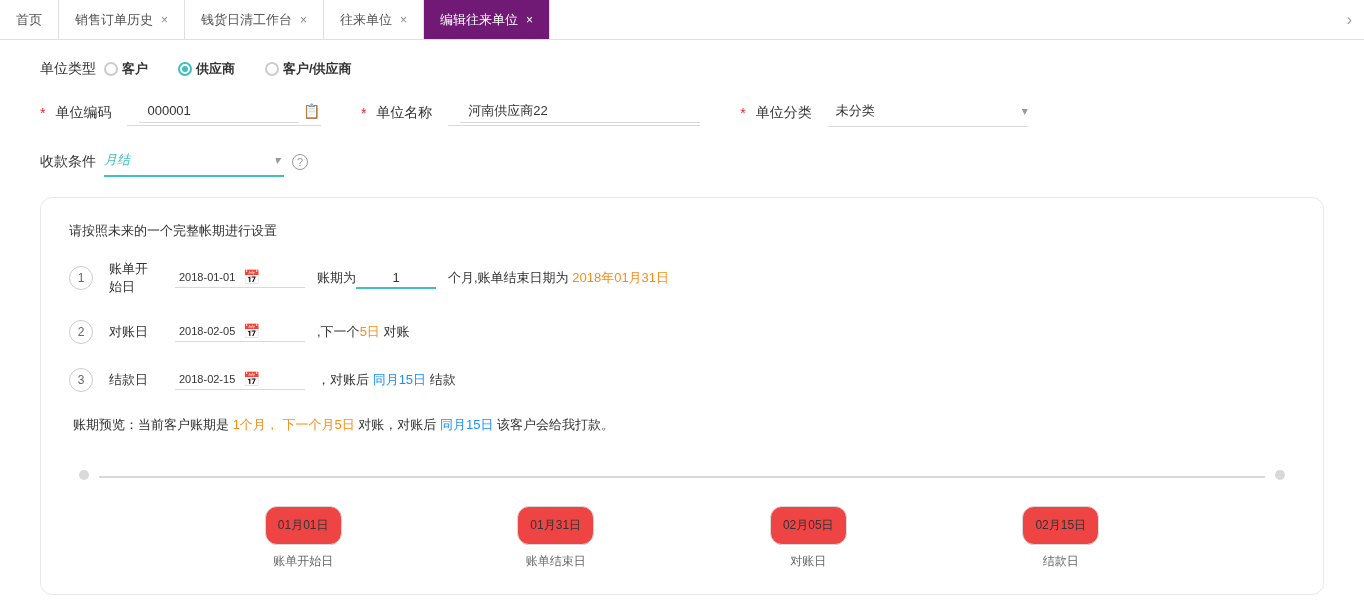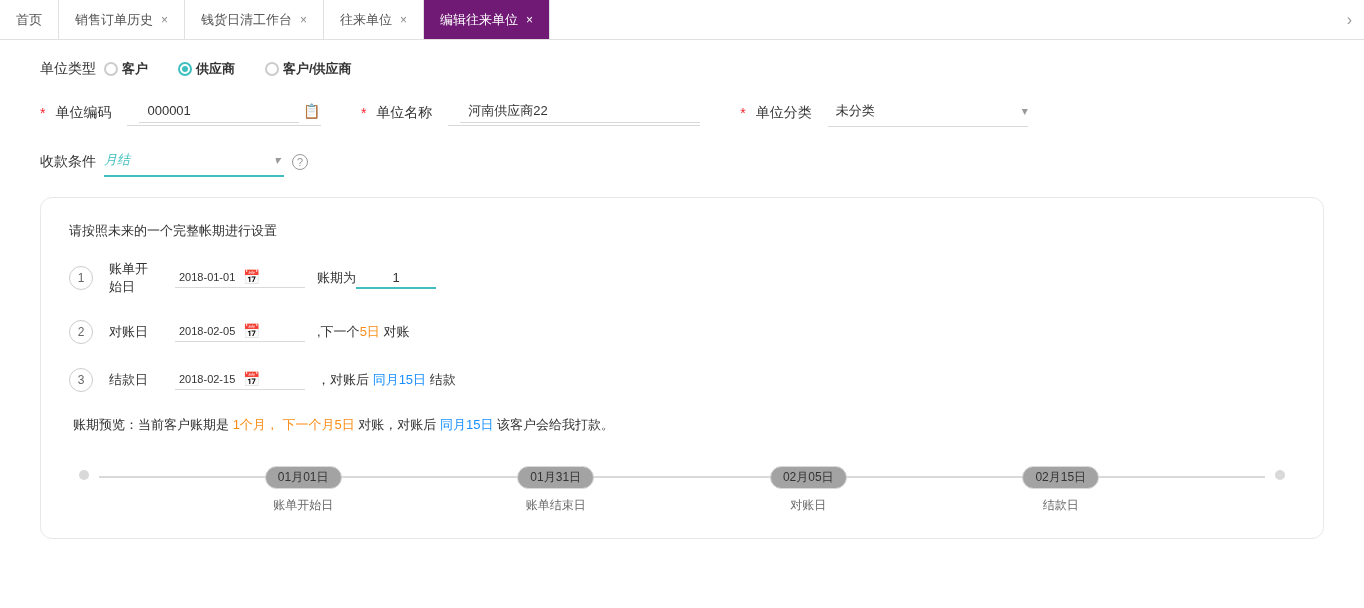--- a/index.html
+++ b/index.html
@@ -253,25 +253,26 @@
     }
     .timeline-node {
       display: flex;
       flex-direction: column;
       align-items: center;
       z-index: 1;
     }
     .timeline-node-box {
       border: 1px solid #d9d9d9;
       border-radius: 12px;
-      padding: 2px 12px;
+      padding: 10px 12px;
       font-size: 12px;
       color: #333;
-      background: #a3a3a3;
+      background: #ef4444;
       white-space: nowrap;
+      margin-top: 40px;
     }
     .timeline-node-label {
       font-size: 12px;
       color: #666;
       margin-top: 8px;
     }
     .field-group {
       display: flex;
       align-items: center;
       gap: 40px;
@@ -372,20 +373,23 @@
 
     <div class="period-row">
       <div class="period-number">1</div>
       <span class="period-label">账单开始日</span>
       <div class="date-field">
         <span class="date-value">2018-01-01</span>
         <span class="cal-icon">📅</span>
       </div>
       <span class="period-suffix">账期为</span>
       <input class="input-months" type="text" value="1" style="">
+      <span class="period-suffix">
+        个月,账单结束日期为 <span class="highlight-orange">2018年01月31日</span>
+      </span>
     </div>
 
     <div class="period-row">
       <div class="period-number">2</div>
       <span class="period-label">对账日</span>
       <div class="date-field">
         <span class="date-value">2018-02-05</span>
         <span class="cal-icon">📅</span>
       </div>
       <span class="period-suffix">

